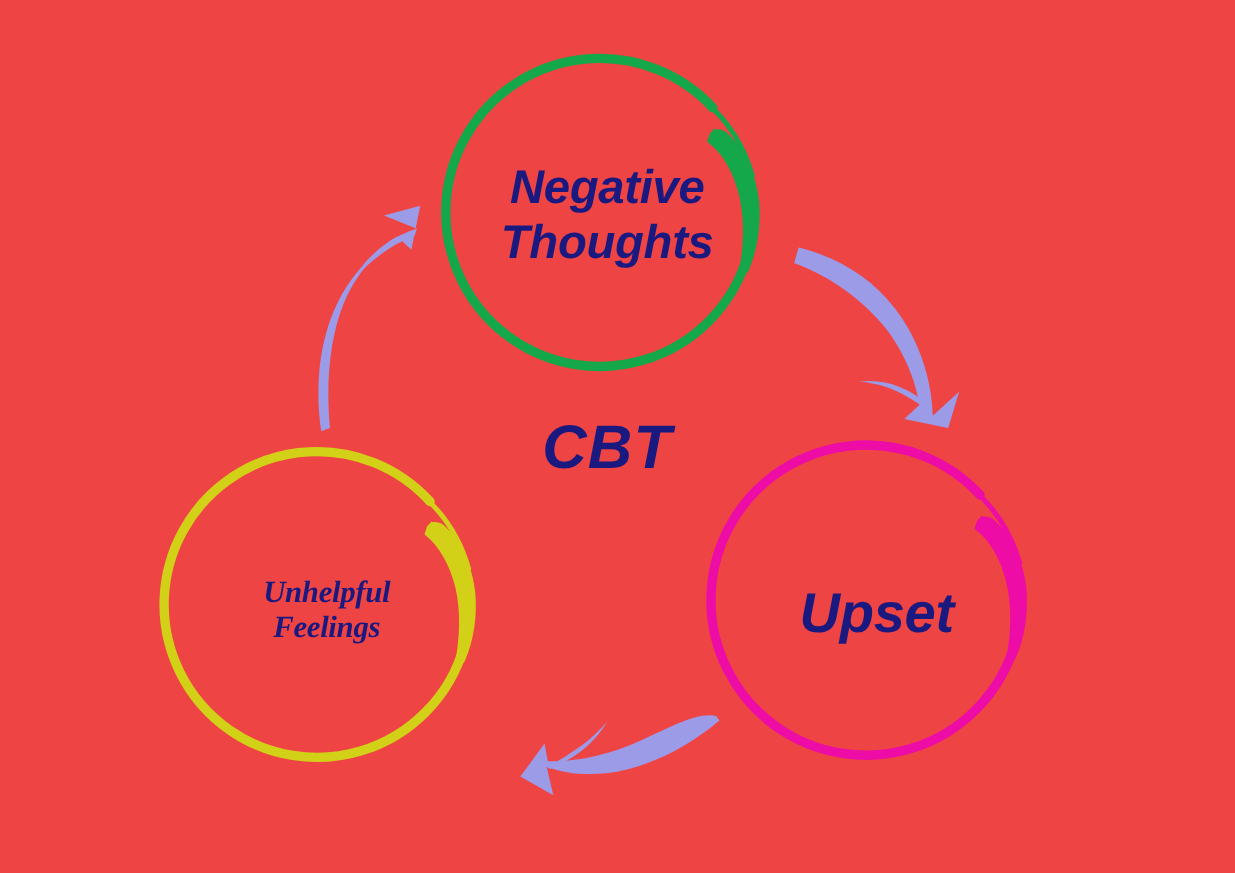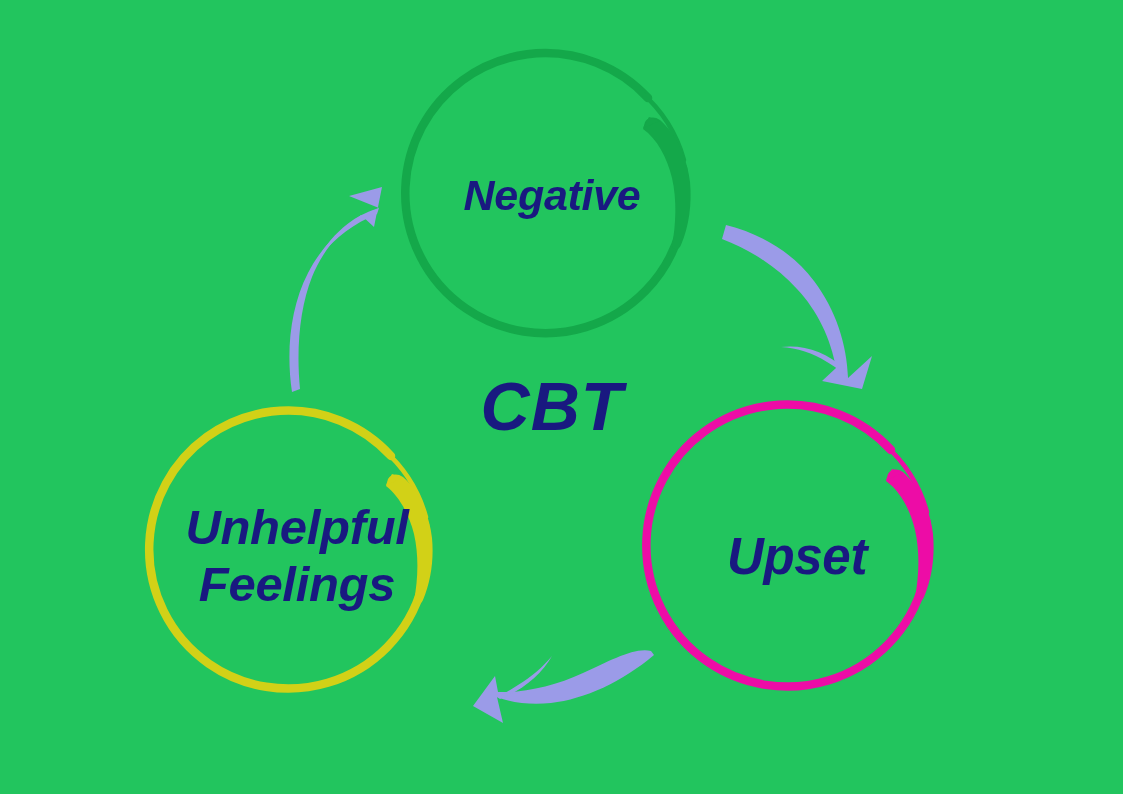--- a/index.html
+++ b/index.html
@@ -4,21 +4,21 @@
 <style>
   html, body {
     margin: 0;
     padding: 0;
     background: #ffffff;
   }
   #stage {
     position: relative;
     width: 1123px;
     height: 794px;
-    background: #22c55e;
+    background: #ef4444;
     overflow: hidden;
     font-family: "Liberation Sans", sans-serif;
   }
   #canvas {
     position: absolute;
     left: 0;
     top: 0;
     width: 1123px;
     height: 794px;
   }
@@ -32,31 +32,31 @@
     line-height: 1.16;
     letter-spacing: -0.3px;
     white-space: nowrap;
     transform: translate(-50%, -50%);
     pointer-events: none;
     user-select: none;
   }
   .node-label .ln { display: block; }
   #label-negative-thoughts { left: 552px; top: 196px; font-size: 43px; }
   #label-upset-feelings    { left: 797px; top: 557px; font-size: 51px; }
-  #label-unhelpful-behavior{ left: 297px; top: 556px; font-size: 49px; }
+  #label-unhelpful-behavior{ left: 297px; top: 556px; font-size: 28px; font-family: Liberation Serif, serif; }
   #center-title {
     position: absolute;
     left: 552px;
     top: 406px;
     transform: translate(-50%, -50%);
     color: #191980;
     font-family: "Liberation Sans", sans-serif;
     font-weight: bold;
     font-style: italic;
-    font-size: 68px;
+    font-size: 56px;
     letter-spacing: 1px;
     white-space: nowrap;
     user-select: none;
   }
 </style>
 </head>
 <body>
 
 <div id="stage">
 
@@ -162,20 +162,21 @@
                C 497 697 508 692 518 685
                C 531 677 543 667 552 656
                C 542 674 523 690 500 699
                Z" fill="#9B9BE8"></path>
     </g>
 
   </svg>
 
   <div class="node-label" id="label-negative-thoughts">
     <span class="ln">Negative</span>
+    <span class="ln">Thoughts</span>
   </div>
 
   <div class="node-label" id="label-upset-feelings">
     <span class="ln">Upset</span>
   </div>
 
   <div class="node-label" id="label-unhelpful-behavior">
     <span class="ln">Unhelpful</span>
     <span class="ln">Feelings</span>
   </div>

